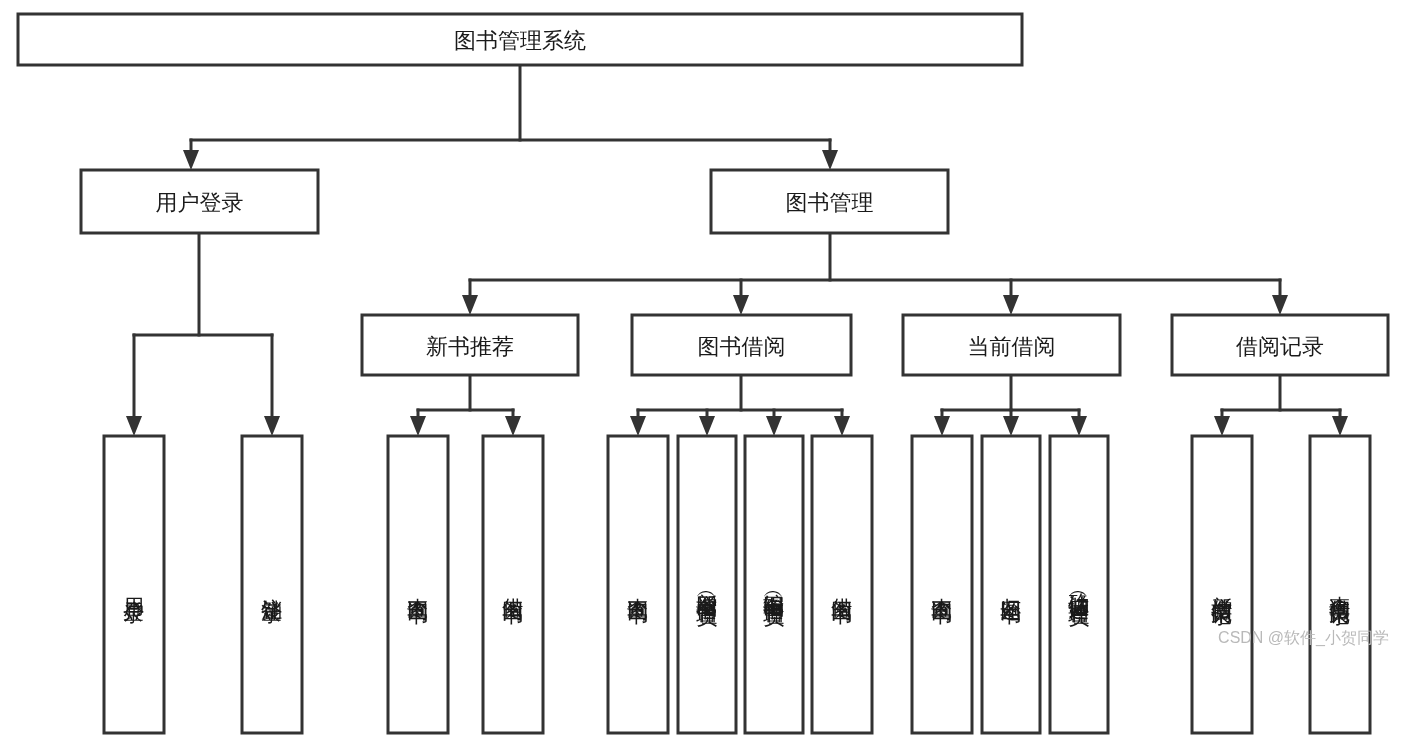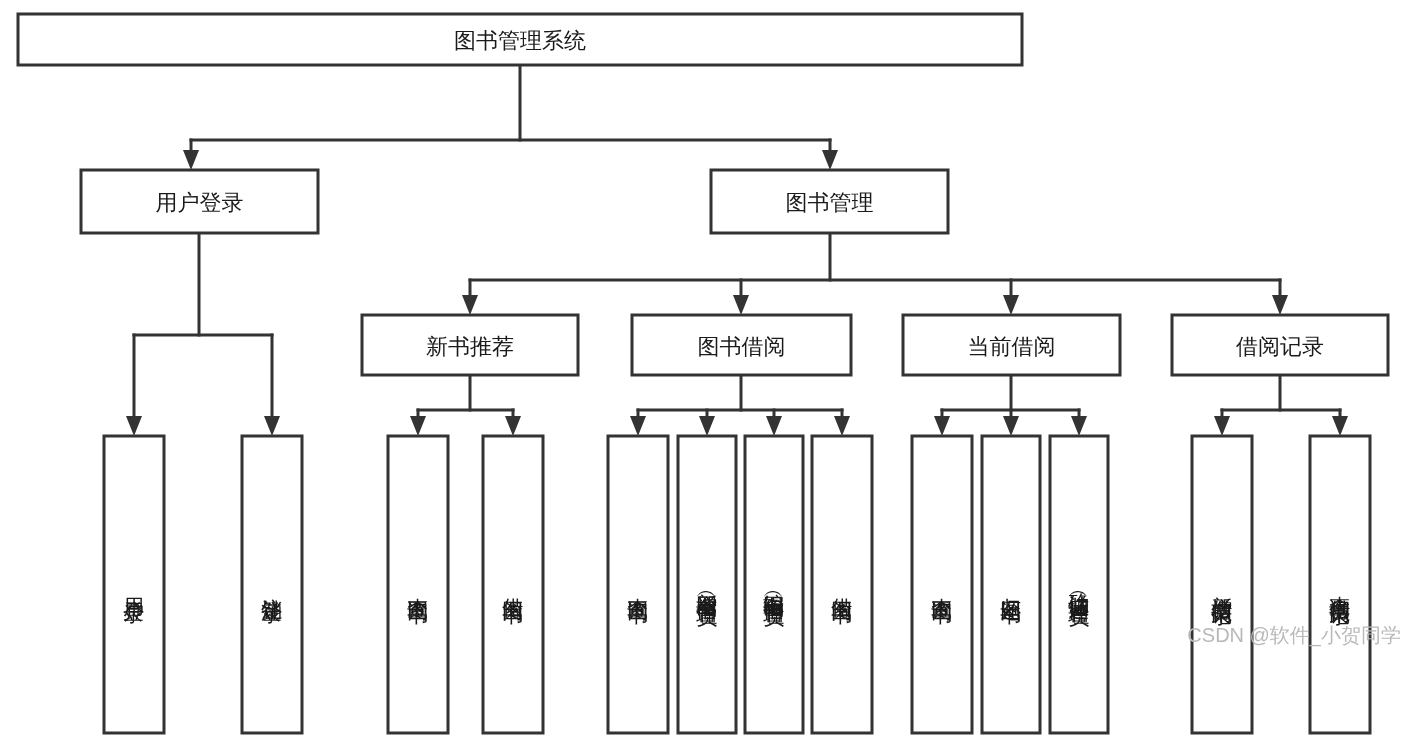--- a/index.html
+++ b/index.html
@@ -61,24 +61,24 @@
     text-orientation: upright;
     font-family: "Liberation Sans", "DejaVu Sans", sans-serif;
     font-size: 21px;
     line-height: 1.12;
     letter-spacing: 2px;
     color: #1a1a1a;
     white-space: nowrap;
   }
   #watermark {
     position: absolute;
-    right: 4px;
+    right: 16px;
     bottom: 6px;
     font-family: "Liberation Sans", "DejaVu Sans", sans-serif;
-    font-size: 20px;
+    font-size: 16px;
     color: #b9b9b9;
     white-space: nowrap;
     user-select: none;
   }
 </style>
 </head>
 <body>
 
 <div id="diagram-root">
   <svg id="tree-svg" viewBox="0 0 1405 747" xmlns="http://www.w3.org/2000/svg">

